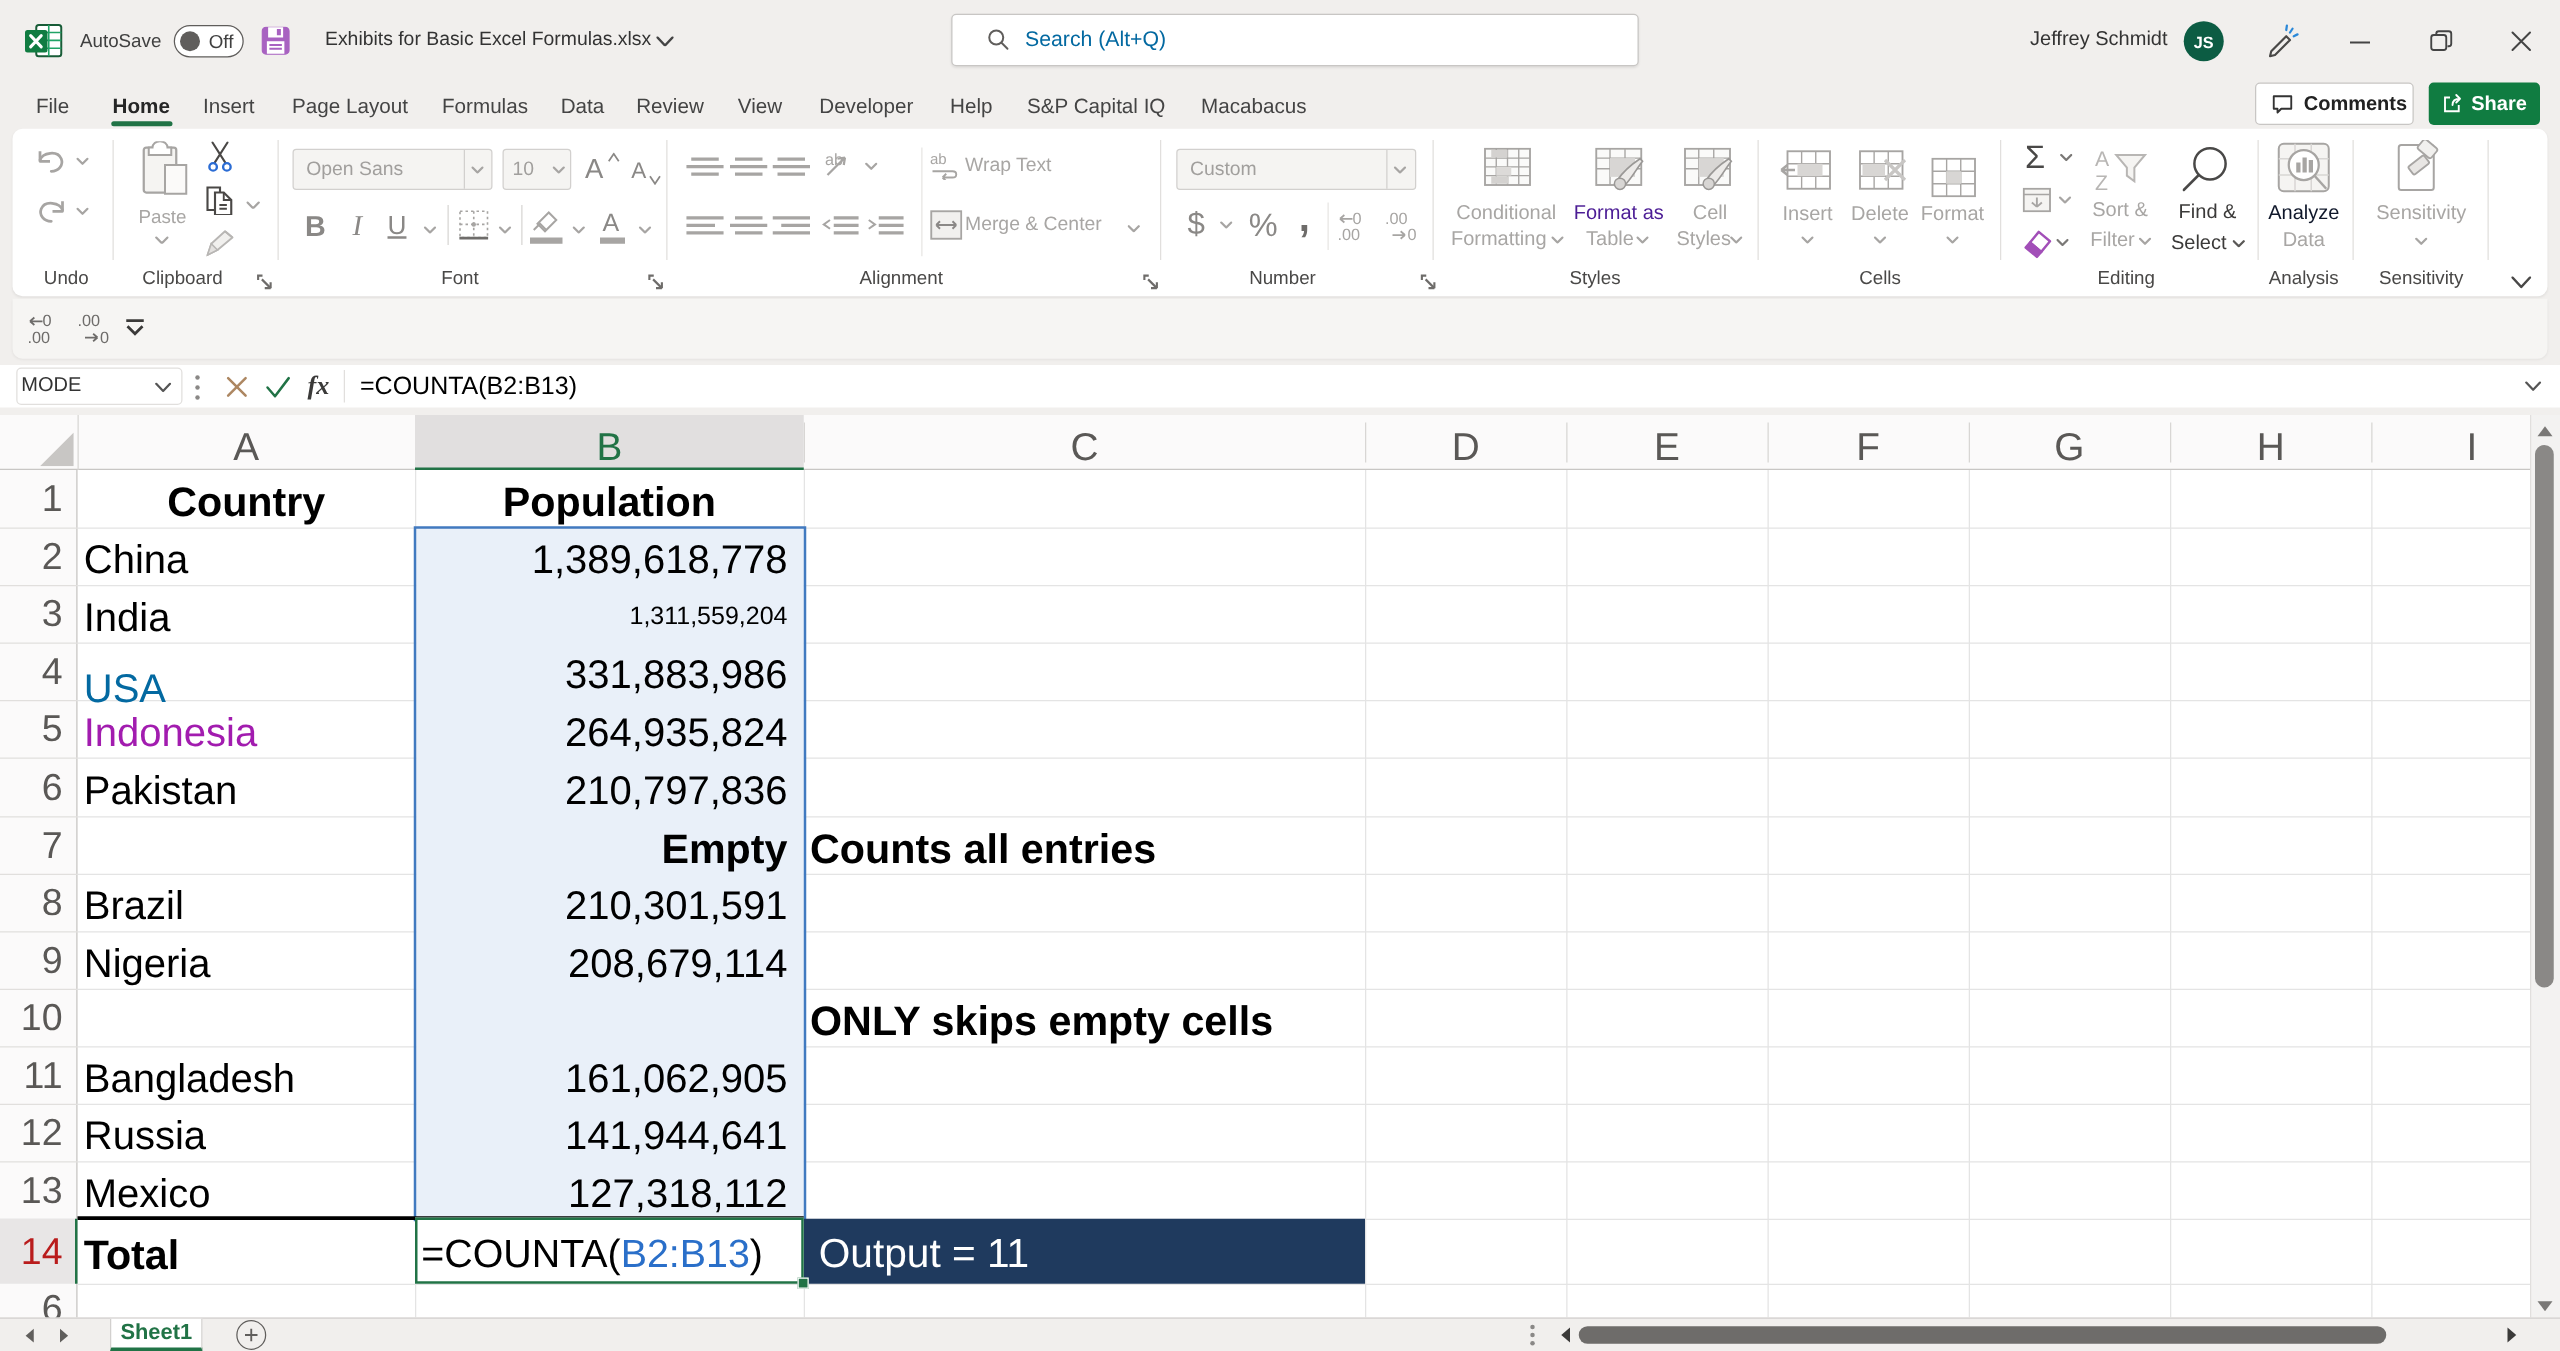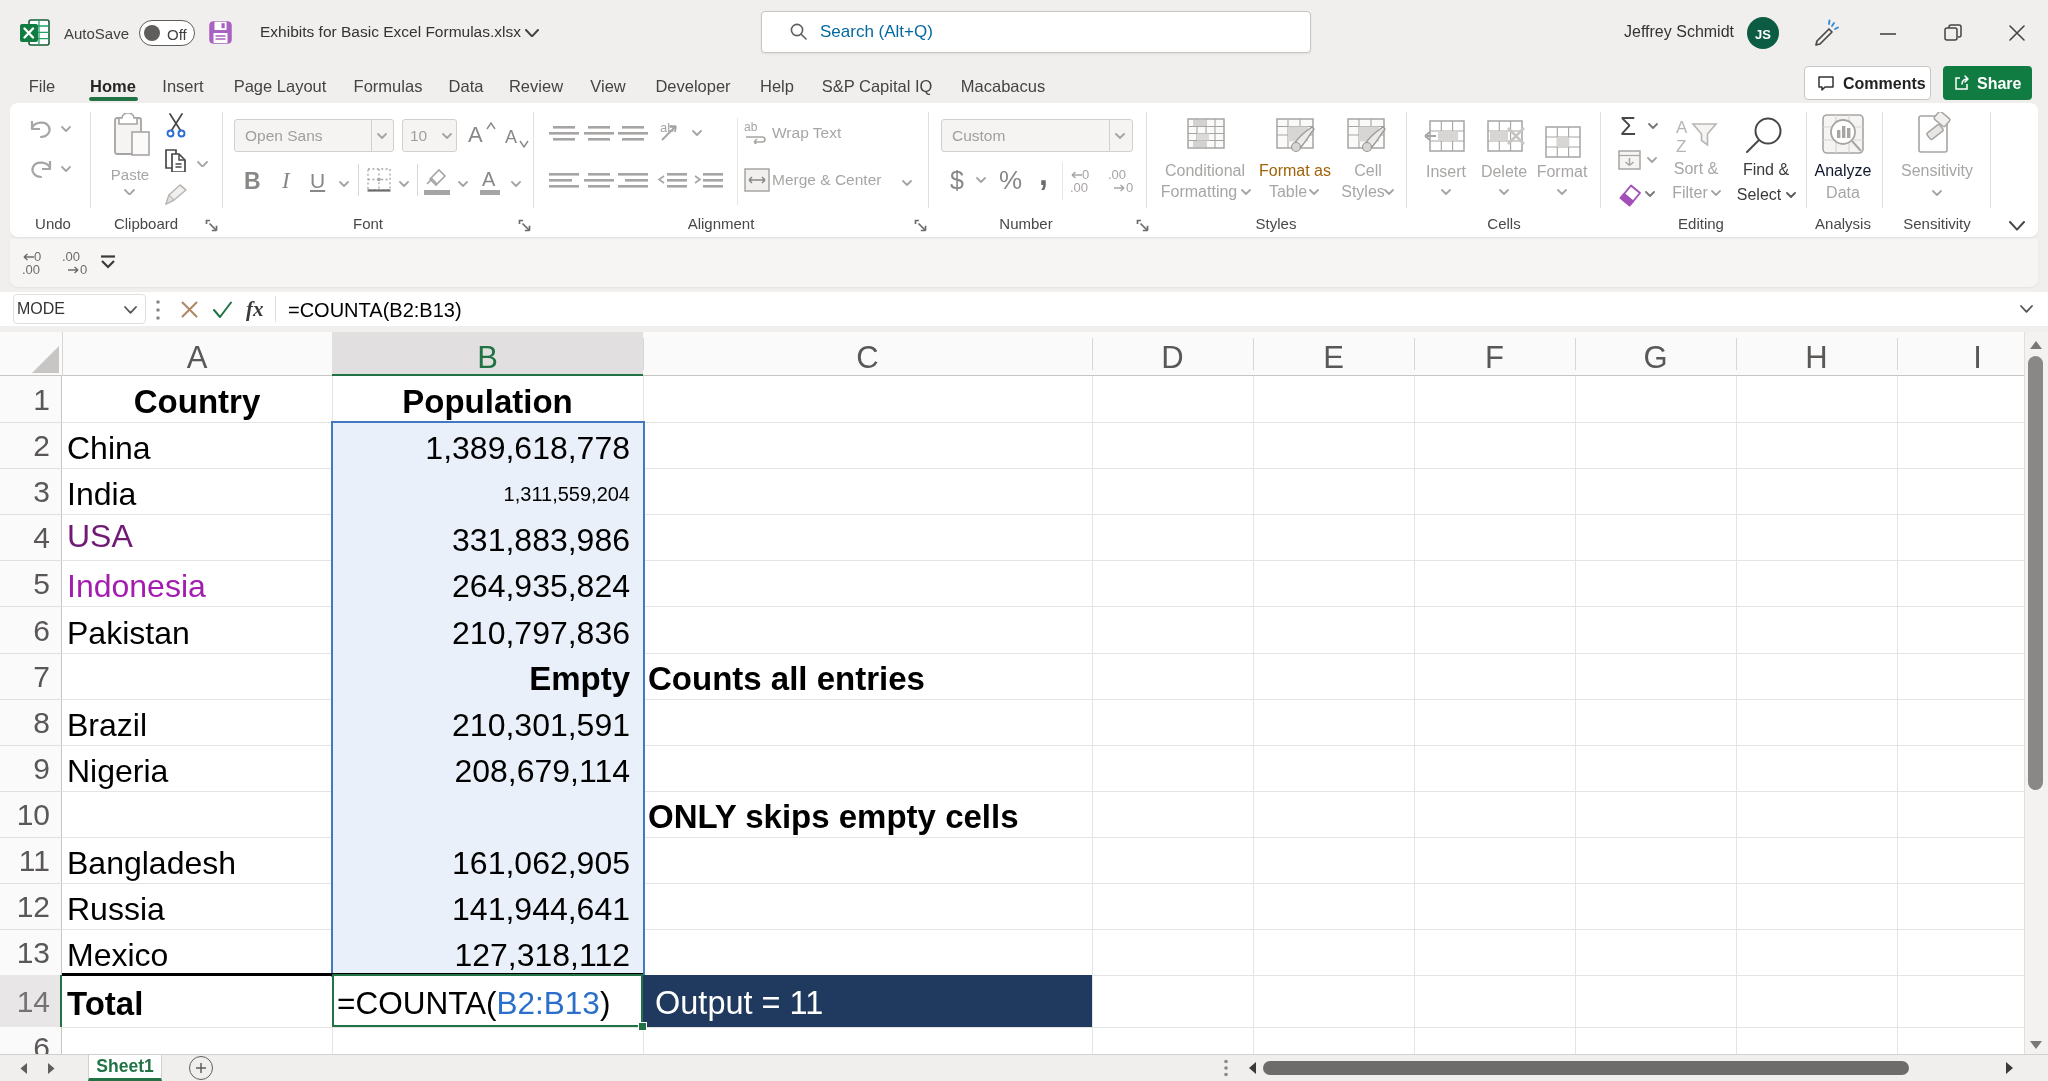--- a/index.html
+++ b/index.html
@@ -297,21 +297,21 @@
 <svg style="position:absolute;left:1241.0px;top:189.0px;" width="10" height="6.0" viewBox="0 0 10 6.0" fill="none">
     <path d="M1 1 L5.0 5.0 L9 1" stroke="#a7a5a3" stroke-width="1.8" stroke-linecap="round" stroke-linejoin="round"></path>
   </svg>
 <svg style="position:absolute;left:1276px;top:118px;" width="42" height="36" viewBox="0 0 42 36" fill="none">
     <rect x="1" y="1" width="36" height="29" stroke="#a7a5a3" stroke-width="1.5" fill="#fafaf9"></rect>
     <path d="M1 8.5 h36 M1 17 h36 M12 1 v29 M24 1 v29" stroke="#a7a5a3" stroke-width="1.1"></path>
     <rect x="12" y="8.5" width="20" height="15" fill="#d8d6d4"></rect>
     <path d="M36 9 C30 13 22 20 18 26 C14 32 20 34 24 30 C29 25 34 16 38 11 Z" fill="#eceae8" stroke="#9a9896" stroke-width="1.4"></path>
     <circle cx="20" cy="29" r="4.5" fill="#d8d6d4" stroke="#9a9896" stroke-width="1.2"></circle>
   </svg>
-<div style="position:absolute;left:1295px;top:171px;transform:translate(-50%,-50%);font-size:16px;color:#a16207;font-weight:400;white-space:nowrap;">Format as</div>
+<div style="position:absolute;left:1295px;top:171px;transform:translate(-50%,-50%);font-size:16px;color:#4c1d95;font-weight:400;white-space:nowrap;">Format as</div>
 <div style="position:absolute;left:1288px;top:192px;transform:translate(-50%,-50%);font-size:16px;color:#a8a6a4;font-weight:400;white-space:nowrap;">Table</div>
 <svg style="position:absolute;left:1309.0px;top:189.0px;" width="10" height="6.0" viewBox="0 0 10 6.0" fill="none">
     <path d="M1 1 L5.0 5.0 L9 1" stroke="#a7a5a3" stroke-width="1.8" stroke-linecap="round" stroke-linejoin="round"></path>
   </svg>
 <svg style="position:absolute;left:1347px;top:118px;" width="42" height="36" viewBox="0 0 42 36" fill="none">
     <rect x="1" y="1" width="36" height="29" stroke="#a7a5a3" stroke-width="1.5" fill="#fafaf9"></rect>
     <path d="M1 8.5 h36 M1 17 h36 M12 1 v29 M24 1 v29" stroke="#a7a5a3" stroke-width="1.1"></path>
     <rect x="12" y="8.5" width="20" height="15" fill="#d8d6d4"></rect>
     <path d="M36 9 C30 13 22 20 18 26 C14 32 20 34 24 30 C29 25 34 16 38 11 Z" fill="#eceae8" stroke="#9a9896" stroke-width="1.4"></path>
     <circle cx="20" cy="29" r="4.5" fill="#d8d6d4" stroke="#9a9896" stroke-width="1.2"></circle>
@@ -500,21 +500,21 @@
 <div style="position:absolute;right:1998px;top:769.0px;transform:translateY(-50%);font-size:30px;color:#5a5856;font-weight:400;white-space:nowrap;">9</div>
 <div style="position:absolute;left:0px;top:837px;width:62px;height:1px;background:#e1dfdd;"></div>
 <div style="position:absolute;right:1998px;top:815.0px;transform:translateY(-50%);font-size:30px;color:#5a5856;font-weight:400;white-space:nowrap;">10</div>
 <div style="position:absolute;left:0px;top:883px;width:62px;height:1px;background:#e1dfdd;"></div>
 <div style="position:absolute;right:1998px;top:861.0px;transform:translateY(-50%);font-size:30px;color:#5a5856;font-weight:400;white-space:nowrap;">11</div>
 <div style="position:absolute;left:0px;top:929px;width:62px;height:1px;background:#e1dfdd;"></div>
 <div style="position:absolute;right:1998px;top:907.0px;transform:translateY(-50%);font-size:30px;color:#5a5856;font-weight:400;white-space:nowrap;">12</div>
 <div style="position:absolute;left:0px;top:975px;width:62px;height:1px;background:#e1dfdd;"></div>
 <div style="position:absolute;right:1998px;top:953.0px;transform:translateY(-50%);font-size:30px;color:#5a5856;font-weight:400;white-space:nowrap;">13</div>
 <div style="position:absolute;left:0px;top:975px;width:62px;height:52px;background:#e8e6e6;border-right:2.5px solid #217346;"></div>
-<div style="position:absolute;right:1998px;top:1002.0px;transform:translateY(-50%);font-size:30px;color:#737373;font-weight:400;white-space:nowrap;">14</div>
+<div style="position:absolute;right:1998px;top:1002.0px;transform:translateY(-50%);font-size:30px;color:#b91c1c;font-weight:400;white-space:nowrap;">14</div>
 <div style="position:absolute;right:1998px;top:1048px;transform:translateY(-50%);font-size:30px;color:#5a5856;font-weight:400;white-space:nowrap;">6</div>
 <div style="position:absolute;left:332px;top:376px;width:1px;height:678px;background:#e4e4e4;"></div>
 <div style="position:absolute;left:643px;top:376px;width:1px;height:678px;background:#e4e4e4;"></div>
 <div style="position:absolute;left:1092px;top:376px;width:1px;height:678px;background:#e4e4e4;"></div>
 <div style="position:absolute;left:1253px;top:376px;width:1px;height:678px;background:#e4e4e4;"></div>
 <div style="position:absolute;left:1414px;top:376px;width:1px;height:678px;background:#e4e4e4;"></div>
 <div style="position:absolute;left:1575px;top:376px;width:1px;height:678px;background:#e4e4e4;"></div>
 <div style="position:absolute;left:1736px;top:376px;width:1px;height:678px;background:#e4e4e4;"></div>
 <div style="position:absolute;left:1897px;top:376px;width:1px;height:678px;background:#e4e4e4;"></div>
 <div style="position:absolute;left:2024px;top:376px;width:1px;height:678px;background:#e4e4e4;"></div>
@@ -531,21 +531,21 @@
 <div style="position:absolute;left:62px;top:883px;width:1962px;height:1px;background:#e4e4e4;"></div>
 <div style="position:absolute;left:62px;top:929px;width:1962px;height:1px;background:#e4e4e4;"></div>
 <div style="position:absolute;left:62px;top:975px;width:1962px;height:1px;background:#e4e4e4;"></div>
 <div style="position:absolute;left:62px;top:1027px;width:1962px;height:1px;background:#e4e4e4;"></div>
 <div style="position:absolute;left:333px;top:423px;width:310px;height:552px;background:#e9f0f9;"></div>
 <div style="position:absolute;left:331px;top:421px;width:314px;height:556px;border:2.2px solid #417ac0;"></div>
 <div style="position:absolute;left:197.0px;top:402.0px;transform:translate(-50%,-50%);font-size:33px;color:#000;font-weight:700;white-space:nowrap;">Country</div>
 <div style="position:absolute;left:487.5px;top:402.0px;transform:translate(-50%,-50%);font-size:33px;color:#000;font-weight:700;white-space:nowrap;">Population</div>
 <div style="position:absolute;left:67px;top:448.0px;transform:translateY(-50%);font-size:32px;color:#000;font-weight:400;white-space:nowrap;">China</div>
 <div style="position:absolute;left:67px;top:494.0px;transform:translateY(-50%);font-size:32px;color:#000;font-weight:400;white-space:nowrap;">India</div>
-<div style="position:absolute;left:67px;top:536px;transform:translateY(-50%);font-size:32px;color:#701a75;font-weight:400;white-space:nowrap;">USA</div>
+<div style="position:absolute;left:67px;top:551px;transform:translateY(-50%);font-size:32px;color:#0369a1;font-weight:400;white-space:nowrap;">USA</div>
 <div style="position:absolute;left:67px;top:586.0px;transform:translateY(-50%);font-size:32px;color:#a21caf;font-weight:400;white-space:nowrap;">Indonesia</div>
 <div style="position:absolute;left:67px;top:632.5px;transform:translateY(-50%);font-size:32px;color:#000;font-weight:400;white-space:nowrap;">Pakistan</div>
 <div style="position:absolute;left:67px;top:725.0px;transform:translateY(-50%);font-size:32px;color:#000;font-weight:400;white-space:nowrap;">Brazil</div>
 <div style="position:absolute;left:67px;top:771.0px;transform:translateY(-50%);font-size:32px;color:#000;font-weight:400;white-space:nowrap;">Nigeria</div>
 <div style="position:absolute;left:67px;top:863.0px;transform:translateY(-50%);font-size:32px;color:#000;font-weight:400;white-space:nowrap;">Bangladesh</div>
 <div style="position:absolute;left:67px;top:909.0px;transform:translateY(-50%);font-size:32px;color:#000;font-weight:400;white-space:nowrap;">Russia</div>
 <div style="position:absolute;left:67px;top:955.0px;transform:translateY(-50%);font-size:32px;color:#000;font-weight:400;white-space:nowrap;">Mexico</div>
 <div style="position:absolute;right:1418px;top:448.0px;transform:translateY(-50%);font-size:32px;color:#000;font-weight:400;white-space:nowrap;">1,389,618,778</div>
 <div style="position:absolute;right:1418px;top:494.0px;transform:translateY(-50%);font-size:20px;color:#000;font-weight:400;white-space:nowrap;">1,311,559,204</div>
 <div style="position:absolute;right:1418px;top:540.0px;transform:translateY(-50%);font-size:32px;color:#000;font-weight:400;white-space:nowrap;">331,883,986</div>

